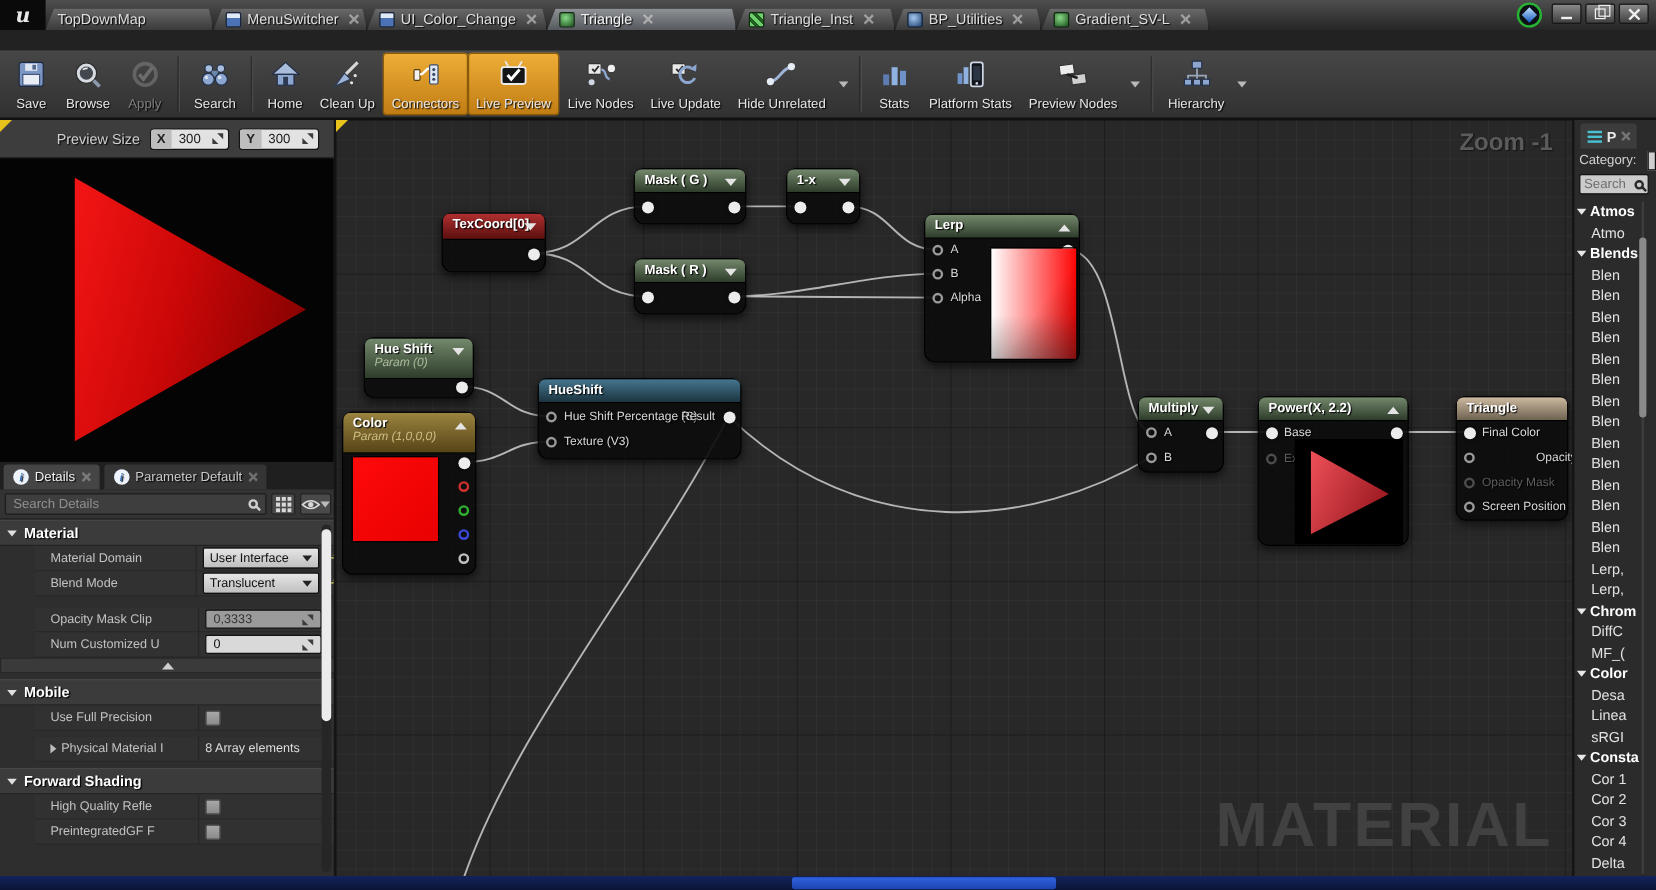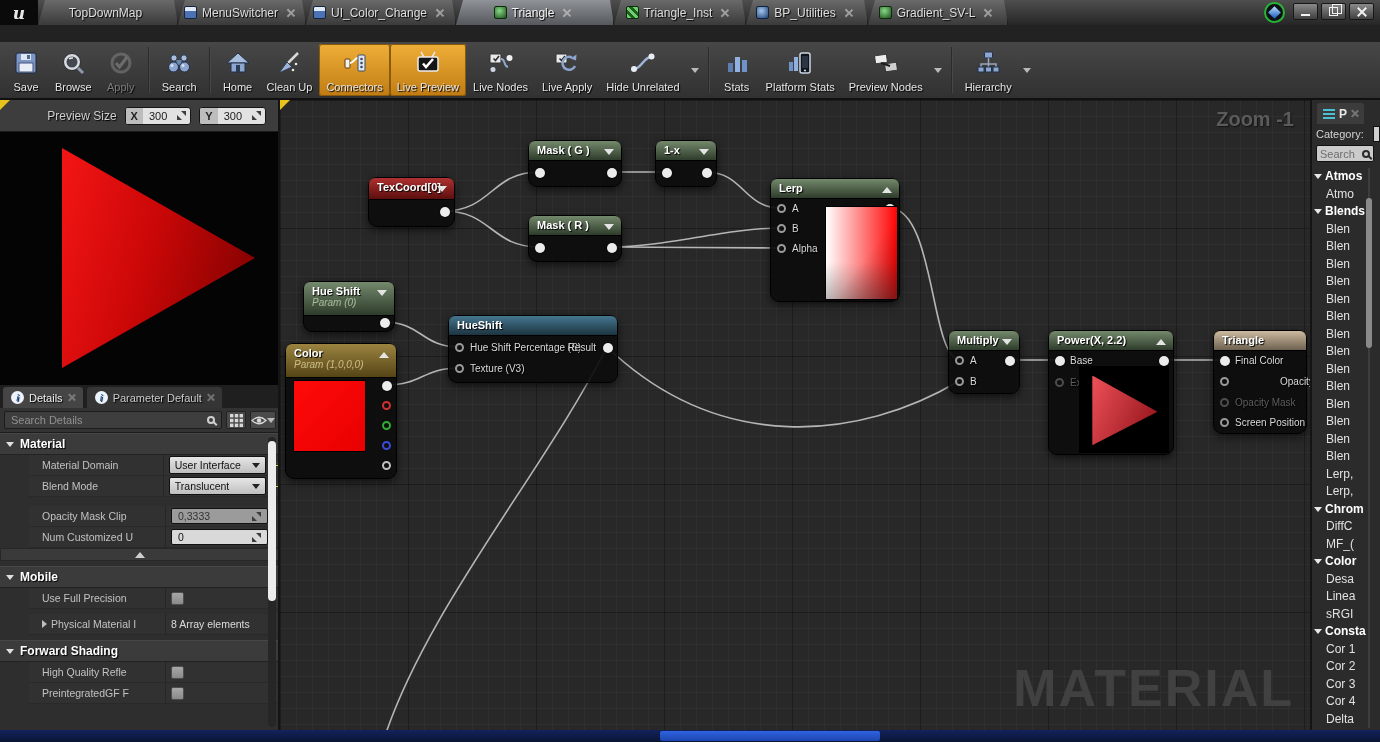--- a/index.html
+++ b/index.html
@@ -6,24 +6,24 @@
   html,body { width:1380px; height:742px; overflow:hidden; background:#1b1b1b;
     font-family:"Liberation Sans","DejaVu Sans",sans-serif; }
   #window { position:relative; width:1380px; height:742px; background:#222; }
 
   
   .tabbar { position:absolute; left:0; top:0; width:1380px; height:25px;
     background:linear-gradient(#4e4e4e,#262626); display:flex; align-items:flex-end; }
   .uelogo { width:38px; height:25px; background:#0a0a0a; color:#e8e8e8;
     font-family:"DejaVu Serif",serif; font-style:italic; font-weight:bold; font-size:17px;
     display:flex; align-items:center; justify-content:center; flex:none; }
-  .tab { position:relative; height:25px; display:flex; align-items:center; gap:5px;
+  .tab { position:relative; height:18px; display:flex; align-items:center; gap:5px;
     padding:0 14px 0 10px; color:#dedede; font-size:12px; text-shadow:1px 1px 1px #000;
     background:linear-gradient(#6a6a6a,#3a3a3a); border-right:1px solid #1c1c1c;
-    clip-path:polygon(7px 0, calc(100% - 4px) 0, 100% 100%, 0 100%); flex:none;justify-content:center; }
+    clip-path:polygon(7px 0, calc(100% - 4px) 0, 100% 100%, 0 100%); flex:none; }
   .tab.active { background:linear-gradient(#8f9296,#55585c); color:#f2f2f2; }
   .ticon { width:13px; height:13px; border-radius:2px; flex:none; background:#333; }
   .ticon.widget-blueprint { background:linear-gradient(#dfe9f7 0 35%, #4a72b5 35%); border:1px solid #16243c; }
   .ticon.material { background:radial-gradient(circle at 40% 35%, #86da86, #1c4d1c); border:1px solid #0c2a0c; }
   .ticon.material-instance { background:repeating-linear-gradient(45deg,#6fcf6f 0 3px,#1e5e1e 3px 6px); border:1px solid #0c2a0c; }
   .ticon.blueprint { background:radial-gradient(circle at 40% 35%, #a5c8f0, #1c3f6e); border:1px solid #10233e; }
   .tab-x { position:relative; width:8px; height:8px; margin-left:4px; opacity:.55; flex:none; }
   .tab-x::before,.tab-x::after { content:""; position:absolute; left:3px; top:-1px; width:1.5px; height:10px; background:#ddd; }
   .tab-x::before { transform:rotate(45deg);} .tab-x::after { transform:rotate(-45deg);}
   .tab-spacer { flex:1; }
@@ -344,21 +344,21 @@
           </svg></span>
         <span class="tlabel">Live Nodes</span>
       </div>
       <div class="tbtn">
         <span><svg viewBox="0 0 26 26" width="26" height="26">
             <rect x="2" y="4" width="11" height="9" rx="1" fill="#e8e8e8" stroke="#333"></rect>
             <path d="M5.5 8.5 l2 2 l3.5 -4.5" stroke="#2a2a2a" stroke-width="1.5" fill="none"></path>
             <path d="M21 16 a6.5 6.5 0 1 1 -3 -8.5" stroke="#8ca6cf" stroke-width="2.5" fill="none"></path>
             <path d="M22.5 4.5 l-0.5 6 l-5.5 -2 Z" fill="#8ca6cf"></path>
           </svg></span>
-        <span class="tlabel">Live Apply</span>
+        <span class="tlabel">Live Update</span>
       </div>
       <div class="tbtn">
         <span><svg viewBox="0 0 26 26" width="26" height="26">
             <path d="M4 19 C11 19 14 7 21 7" stroke="#9fb4d6" stroke-width="2.5" fill="none"></path>
             <circle cx="4" cy="19" r="3" fill="#e8edf5"></circle>
             <circle cx="21.5" cy="6.5" r="3" fill="#e8edf5"></circle>
           </svg></span>
         <span class="tlabel">Hide Unrelated</span>
       </div>
       <span class="tb-caret"></span>

